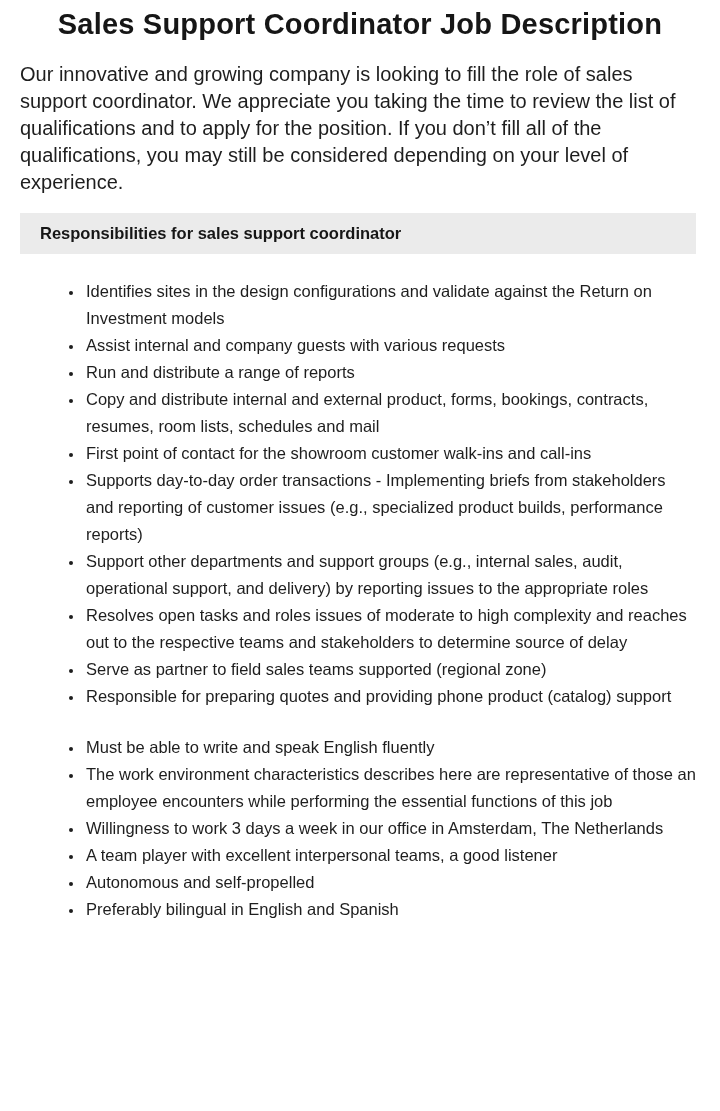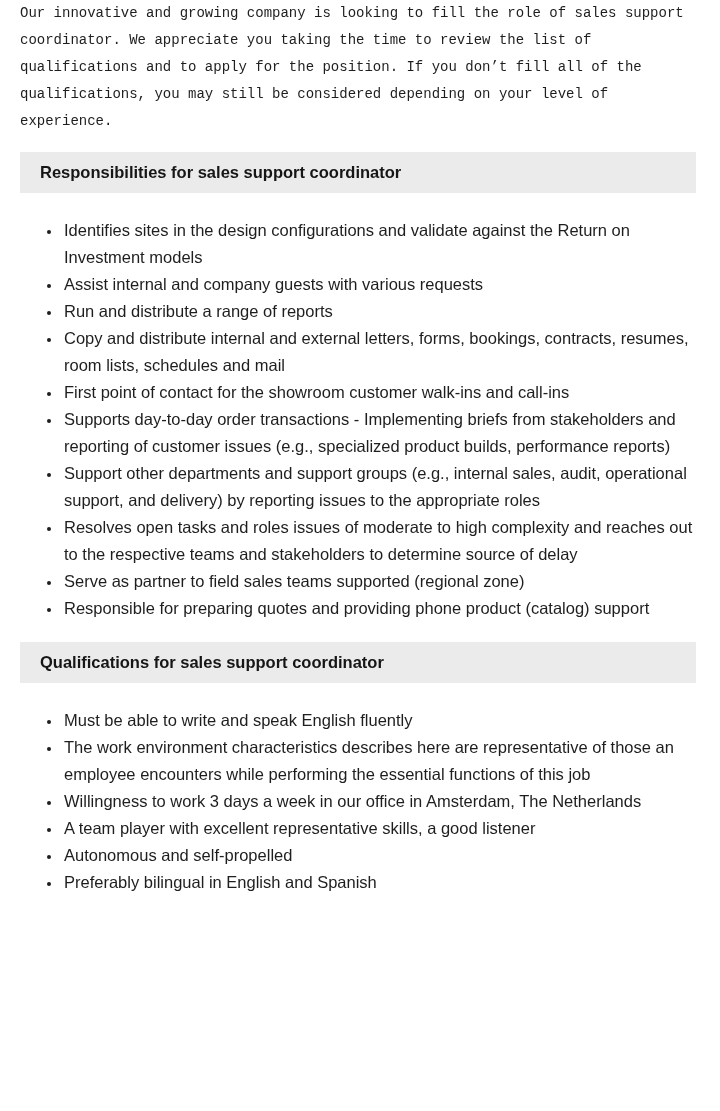--- a/index.html
+++ b/index.html
@@ -16,84 +16,81 @@
   }
   h1.doc-title {
     font-size: 29px;
     font-weight: 700;
     text-align: center;
     letter-spacing: 0.2px;
     margin: 8px 18px 20px 18px;
     color: #161616;
   }
   p.intro {
-    font-size: 14px;
+    font-size: 20px;
     line-height: 27px;
     margin: 0 22px 0 20px;
     color: #1e1e1e;
-    font-family: Liberation Mono, monospace;
   }
   .section-header {
     background: #ebebeb;
     margin: 17px 24px 0 20px;
     padding: 10px 3px 10px 20px;
     font-size: 16.5px;
     font-weight: 700;
     line-height: 21px;
     color: #161616;
   }
   ul.bullet-list {
     margin: 24px 24px 20px 0;
-    padding-left: 62px;
+    padding-left: 84px;
     list-style-type: disc;
   }
   ul.bullet-list li {
     font-size: 16.5px;
     line-height: 27px;
     color: #1e1e1e;
     padding-left: 2px;
   }
   ul.bullet-list li::marker {
     font-size: 0.8em;
     color: #1e1e1e;
   }
 </style>
 </head>
 <body>
 
 <div class="page">
 
+  <h1 class="doc-title">Sales Support Coordinator Job Description</h1>
 
   <p class="intro">Our innovative and growing company is looking to fill the role of sales support coordinator. We appreciate you taking the time to review the list of qualifications and to apply for the position. If you don’t fill all of the qualifications, you may still be considered depending on your level of experience.</p>
 
   <div class="section">
     <div class="section-header">
       <span>Responsibilities for sales support coordinator</span>
     </div>
     <ul class="bullet-list">
         <li>Identifies sites in the design configurations and validate against the Return on Investment models</li>
         <li>Assist internal and company guests with various requests</li>
         <li>Run and distribute a range of reports</li>
-        <li>Copy and distribute internal and external letters, forms, bookings, contracts, resumes, room lists, schedules and mail</li>
+        <li>Copy and distribute internal and external product, forms, bookings, contracts, resumes, room lists, schedules and mail</li>
         <li>First point of contact for the showroom customer walk-ins and call-ins</li>
         <li>Supports day-to-day order transactions - Implementing briefs from stakeholders and reporting of customer issues (e.g., specialized product builds, performance reports)</li>
         <li>Support other departments and support groups (e.g., internal sales, audit, operational support, and delivery) by reporting issues to the appropriate roles</li>
         <li>Resolves open tasks and roles issues of moderate to high complexity and reaches out to the respective teams and stakeholders to determine source of delay</li>
         <li>Serve as partner to field sales teams supported (regional zone)</li>
         <li>Responsible for preparing quotes and providing phone product (catalog) support</li>
       </ul>
   </div>
 
   <div class="section">
-    <div class="section-header">
-      <span>Qualifications for sales support coordinator</span>
-    </div>
     <ul class="bullet-list">
         <li>Must be able to write and speak English fluently</li>
         <li>The work environment characteristics describes here are representative of those an employee encounters while performing the essential functions of this job</li>
         <li>Willingness to work 3 days a week in our office in Amsterdam, The Netherlands</li>
-        <li>A team player with excellent representative skills, a good listener</li>
+        <li>A team player with excellent interpersonal teams, a good listener</li>
         <li>Autonomous and self-propelled</li>
         <li>Preferably bilingual in English and Spanish</li>
       </ul>
   </div>
 
 </div>
 
 </body></html>

